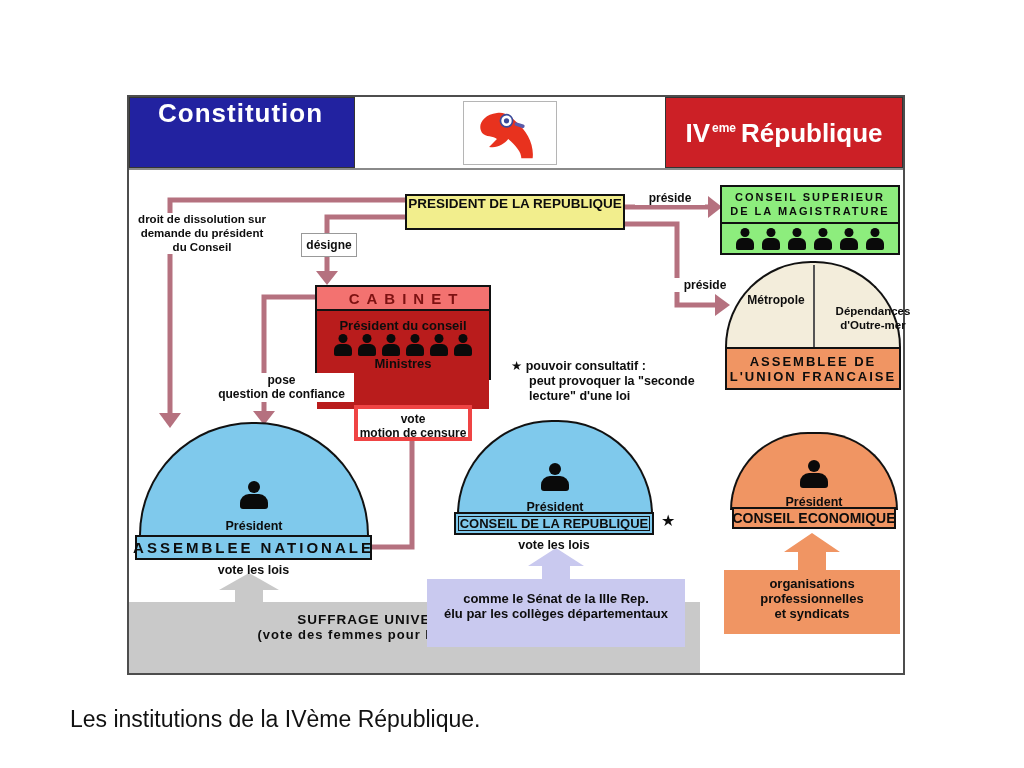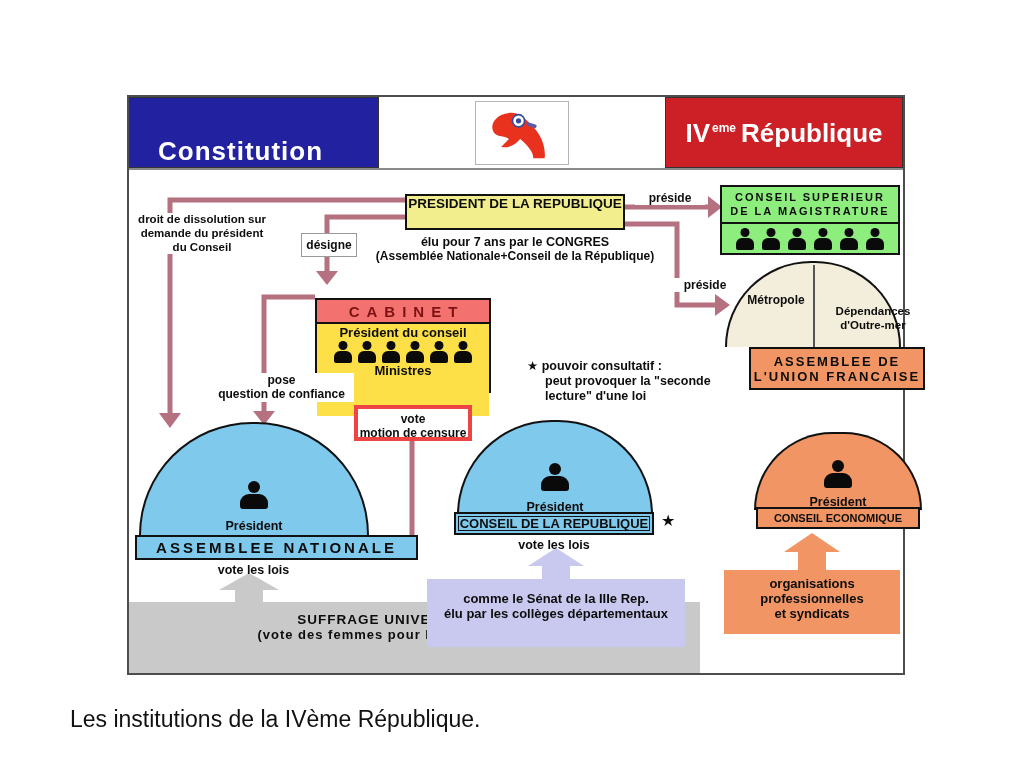--- a/index.html
+++ b/index.html
@@ -5,37 +5,37 @@
   html,body{margin:0;padding:0;background:#fff;width:1024px;height:768px;overflow:hidden;
     font-family:"Liberation Sans","DejaVu Sans",sans-serif;}
   .page{position:absolute;inset:0;background:#fff;}
   .frame{position:absolute;left:127px;top:95px;width:778px;height:580px;background:#fff;
     border:2px solid #4d4d4d;box-sizing:border-box;}
   .abs{position:absolute;box-sizing:border-box;}
   .b{font-weight:bold;color:#0d0d0d;}
   .ctr{text-align:center;}
   
   .hdr{position:absolute;left:0;top:0;width:774px;height:73px;display:flex;border-bottom:2px solid #8a8a8a;box-sizing:border-box;}
-  .hdr-blue{width:250px;background:#2222a0;border:1px solid #333;display:flex;align-items:flex-end;box-sizing:border-box;}
+  .hdr-blue{width:226px;background:#2222a0;border:1px solid #333;display:flex;align-items:flex-start;box-sizing:border-box;}
   .hdr-blue span{color:#fff;font-weight:bold;font-size:26px;padding-left:28px;letter-spacing:1px;}
   .hdr-mid{flex:1;background:#fff;display:flex;align-items:center;justify-content:center;}
   .logo-box{width:92px;height:62px;background:#fff;border:1px solid #b5b5b5;display:flex;align-items:center;justify-content:center;}
   .hdr-red{width:238px;background:#cc2026;border:1px solid #333;display:flex;align-items:baseline;justify-content:center;box-sizing:border-box;padding-top:20px;}
   .hdr-red .big{color:#fff;font-weight:bold;font-size:26px;}
   .hdr-red .sup{color:#fff;font-weight:bold;font-size:12px;position:relative;top:-10px;margin:0 5px 0 2px;}
   
   .ybox{background:#f2ee8d;border:2px solid #111;}
   .csm{background:#8ded7d;border:2px solid #111;}
   .csm-title{border-bottom:2px solid #111;padding:4px 0 3px;font-size:11px;letter-spacing:2px;line-height:1.25;}
   .cab-hd{background:#f37270;color:#7d1212;border-bottom:2px solid #111;font-size:15px;letter-spacing:7px;
     font-weight:bold;text-align:center;padding:3px 0 2px;text-indent:7px;}
-  .cab-bd{background:#fde047;padding-top:1px;}
+  .cab-bd{background:#b91c1c;padding-top:7px;}
   .dome{border:2px solid #111;border-bottom:none;}
   .dome-blue{background:#7fc9ec;}
-  .dome-orange{background:#f09563;margin-left:24px;}
+  .dome-orange{background:#f09563;}
   .dome-cream{background:#f3eddb;text-decoration:underline;}
   .banner{border:2px solid #111;display:flex;align-items:center;justify-content:center;}
   .lbl{font-size:12px;font-weight:bold;color:#0d0d0d;background:#fff;line-height:1.2;}
   .note{font-size:12.5px;font-weight:bold;color:#0d0d0d;line-height:1.2;}
   
   .persons{display:flex;justify-content:center;gap:6px;}
   .person{position:relative;width:20px;height:22px;display:inline-block;}
   .person::before{content:"";position:absolute;top:0;left:50%;transform:translateX(-50%);width:9px;height:9px;border-radius:50%;background:#0a0a0a;}
   .person::after{content:"";position:absolute;top:10px;left:1px;right:1px;bottom:0;background:#0a0a0a;border-radius:6px 6px 2px 2px;}
   .person.big{width:30px;height:28px;}
@@ -89,24 +89,20 @@
       <div class="hdr-red">
         <span class="big">IV</span>
         <span class="sup">eme</span>
         <span class="big">République</span>
       </div>
     </div>
 
     <div class="abs ybox ctr" style="left:276px;top:97px;width:220px;height:36px;display:flex;align-items:flex-start;justify-content:center;">
       <span class="b" style="font-size:13.5px;white-space:nowrap;">PRESIDENT DE LA REPUBLIQUE</span>
     </div>
-    <div class="abs ctr" style="left:236px;top:138px;width:300px;">
-      <div class="b" style="font-size:12.5px;">élu pour 7 ans par le CONGRES</div>
-      <div class="b" style="font-size:12px;white-space:nowrap;">(Assemblée Nationale+Conseil de la République)</div>
-    </div>
 
     <div class="abs lbl ctr" style="left:506px;top:94px;width:70px;">préside</div>
     <div class="abs lbl ctr" style="left:544px;top:181px;width:64px;">préside</div>
 
     <div class="abs csm" style="left:591px;top:88px;width:180px;height:70px;">
       <div class="b ctr csm-title">
         <div>CONSEIL SUPERIEUR</div>
         <div>DE LA MAGISTRATURE</div>
       </div>
       <div class="persons" style="margin-top:4px;">
@@ -133,21 +129,21 @@
     </div>
 
     <div class="abs lbl ctr" style="left:2px;top:116px;width:142px;font-size:11.5px;">
       <div>droit de dissolution sur</div>
       <div>demande du président</div>
       <div>du Conseil</div>
     </div>
 
     <div class="abs lbl ctr" style="left:172px;top:136px;width:56px;height:24px;border:1px solid #999;line-height:23px;">désigne</div>
 
-    <div class="abs" style="left:186px;top:188px;width:176px;height:95px;border:2px solid #111;margin-top:13px;">
+    <div class="abs" style="left:186px;top:188px;width:176px;height:95px;border:2px solid #111;">
       <div class="cab-hd">CABINET</div>
       <div class="cab-bd" style="height:100%;">
         <div class="b ctr" style="font-size:13px;">Président du conseil</div>
         <div class="persons" style="margin-top:1px;gap:4px;">
           <span class="person"></span>
           <span class="person"></span>
           <span class="person"></span>
           <span class="person"></span>
           <span class="person"></span>
           <span class="person"></span>
@@ -159,33 +155,33 @@
     <div class="abs lbl ctr" style="left:80px;top:276px;width:145px;">
       <div>pose</div>
       <div>question de confiance</div>
     </div>
 
     <div class="abs lbl ctr" style="left:225px;top:308px;width:118px;height:36px;border:4px solid #ef4444;padding-top:3px;">
       <div>vote</div>
       <div>motion de censure</div>
     </div>
 
-    <div class="abs note" style="left:398px;top:262px;width:200px;">
+    <div class="abs note" style="left:382px;top:262px;width:200px;">
       <div>★ pouvoir consultatif :</div>
       <div style="padding-left:18px;">peut provoquer la "seconde</div>
       <div style="padding-left:18px;">lecture" d'une loi</div>
     </div>
 
     <div class="abs dome dome-blue" style="left:10px;top:325px;width:230px;height:113px;border-radius:115px 115px 0 0;">
       <div class="abs" style="left:50%;transform:translateX(-50%);bottom:22px;">
         <span class="person big"></span>
       </div>
       <div class="abs b ctr" style="left:0;right:0;bottom:2px;font-size:12.5px;">Président</div>
     </div>
-    <div class="abs banner dome-blue" style="left:6px;top:438px;width:283px;height:25px;">
+    <div class="abs banner dome-blue" style="left:6px;top:438px;width:237px;height:25px;">
       <span class="b" style="font-size:15px;letter-spacing:3px;white-space:nowrap;">ASSEMBLEE NATIONALE</span>
     </div>
     <div class="abs b ctr" style="left:6px;top:466px;width:237px;font-size:12.5px;">vote les lois</div>
 
     <div class="abs dome dome-blue" style="left:328px;top:323px;width:196px;height:95px;border-radius:98px 98px 0 0;">
       <div class="abs" style="left:50%;transform:translateX(-50%);bottom:20px;">
         <span class="person big"></span>
       </div>
       <div class="abs b ctr" style="left:0;right:0;bottom:1px;font-size:12.5px;">Président</div>
     </div>
@@ -195,21 +191,21 @@
     <div class="abs b" style="left:532px;top:414px;font-size:16px;">★</div>
     <div class="abs b ctr" style="left:325px;top:441px;width:200px;font-size:12.5px;">vote les lois</div>
 
     <div class="abs dome dome-orange" style="left:601px;top:335px;width:168px;height:78px;border-radius:84px 84px 0 0;">
       <div class="abs" style="left:50%;transform:translateX(-50%);bottom:18px;">
         <span class="person big"></span>
       </div>
       <div class="abs b ctr" style="left:0;right:0;bottom:1px;font-size:12.5px;">Président</div>
     </div>
     <div class="abs banner dome-orange" style="left:603px;top:410px;width:164px;height:22px;">
-      <span class="b" style="font-size:11px;white-space:nowrap;text-align:center;">CONSEIL ECONOMIQUE</span>
+      <span class="b" style="font-size:14px;white-space:nowrap;text-align:center;">CONSEIL ECONOMIQUE</span>
     </div>
 
     <div class="abs" style="left:0;top:505px;width:571px;height:71px;background:#c9c9c9;">
       <div class="ctr" style="position:absolute;left:90px;top:10px;width:330px;">
         <div class="b" style="font-size:13.5px;letter-spacing:1px;">SUFFRAGE UNIVERSEL</div>
         <div class="b" style="font-size:13px;letter-spacing:1px;">(vote des femmes pour la 1ere fois)</div>
       </div>
     </div>
 
     <div class="abs ctr" style="left:298px;top:482px;width:258px;height:68px;background:#c9c9ef;padding-top:12px;">

